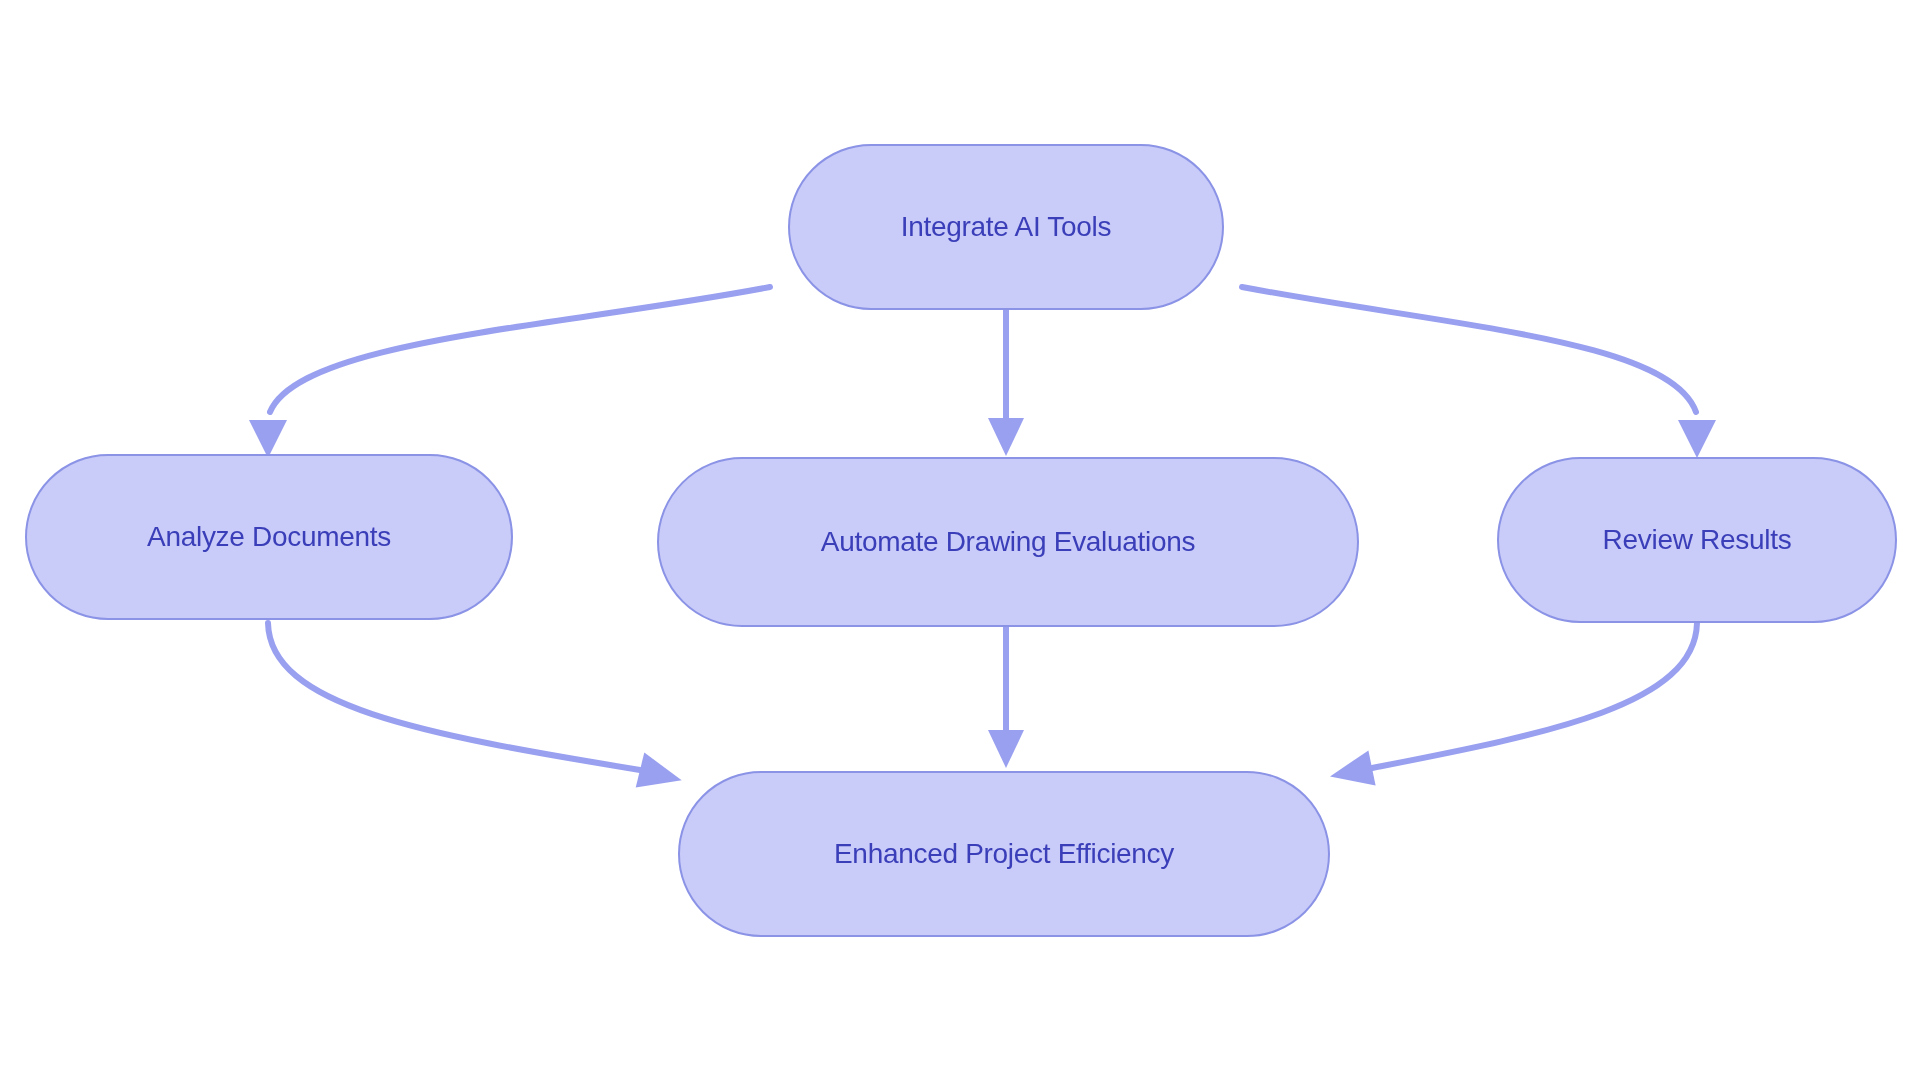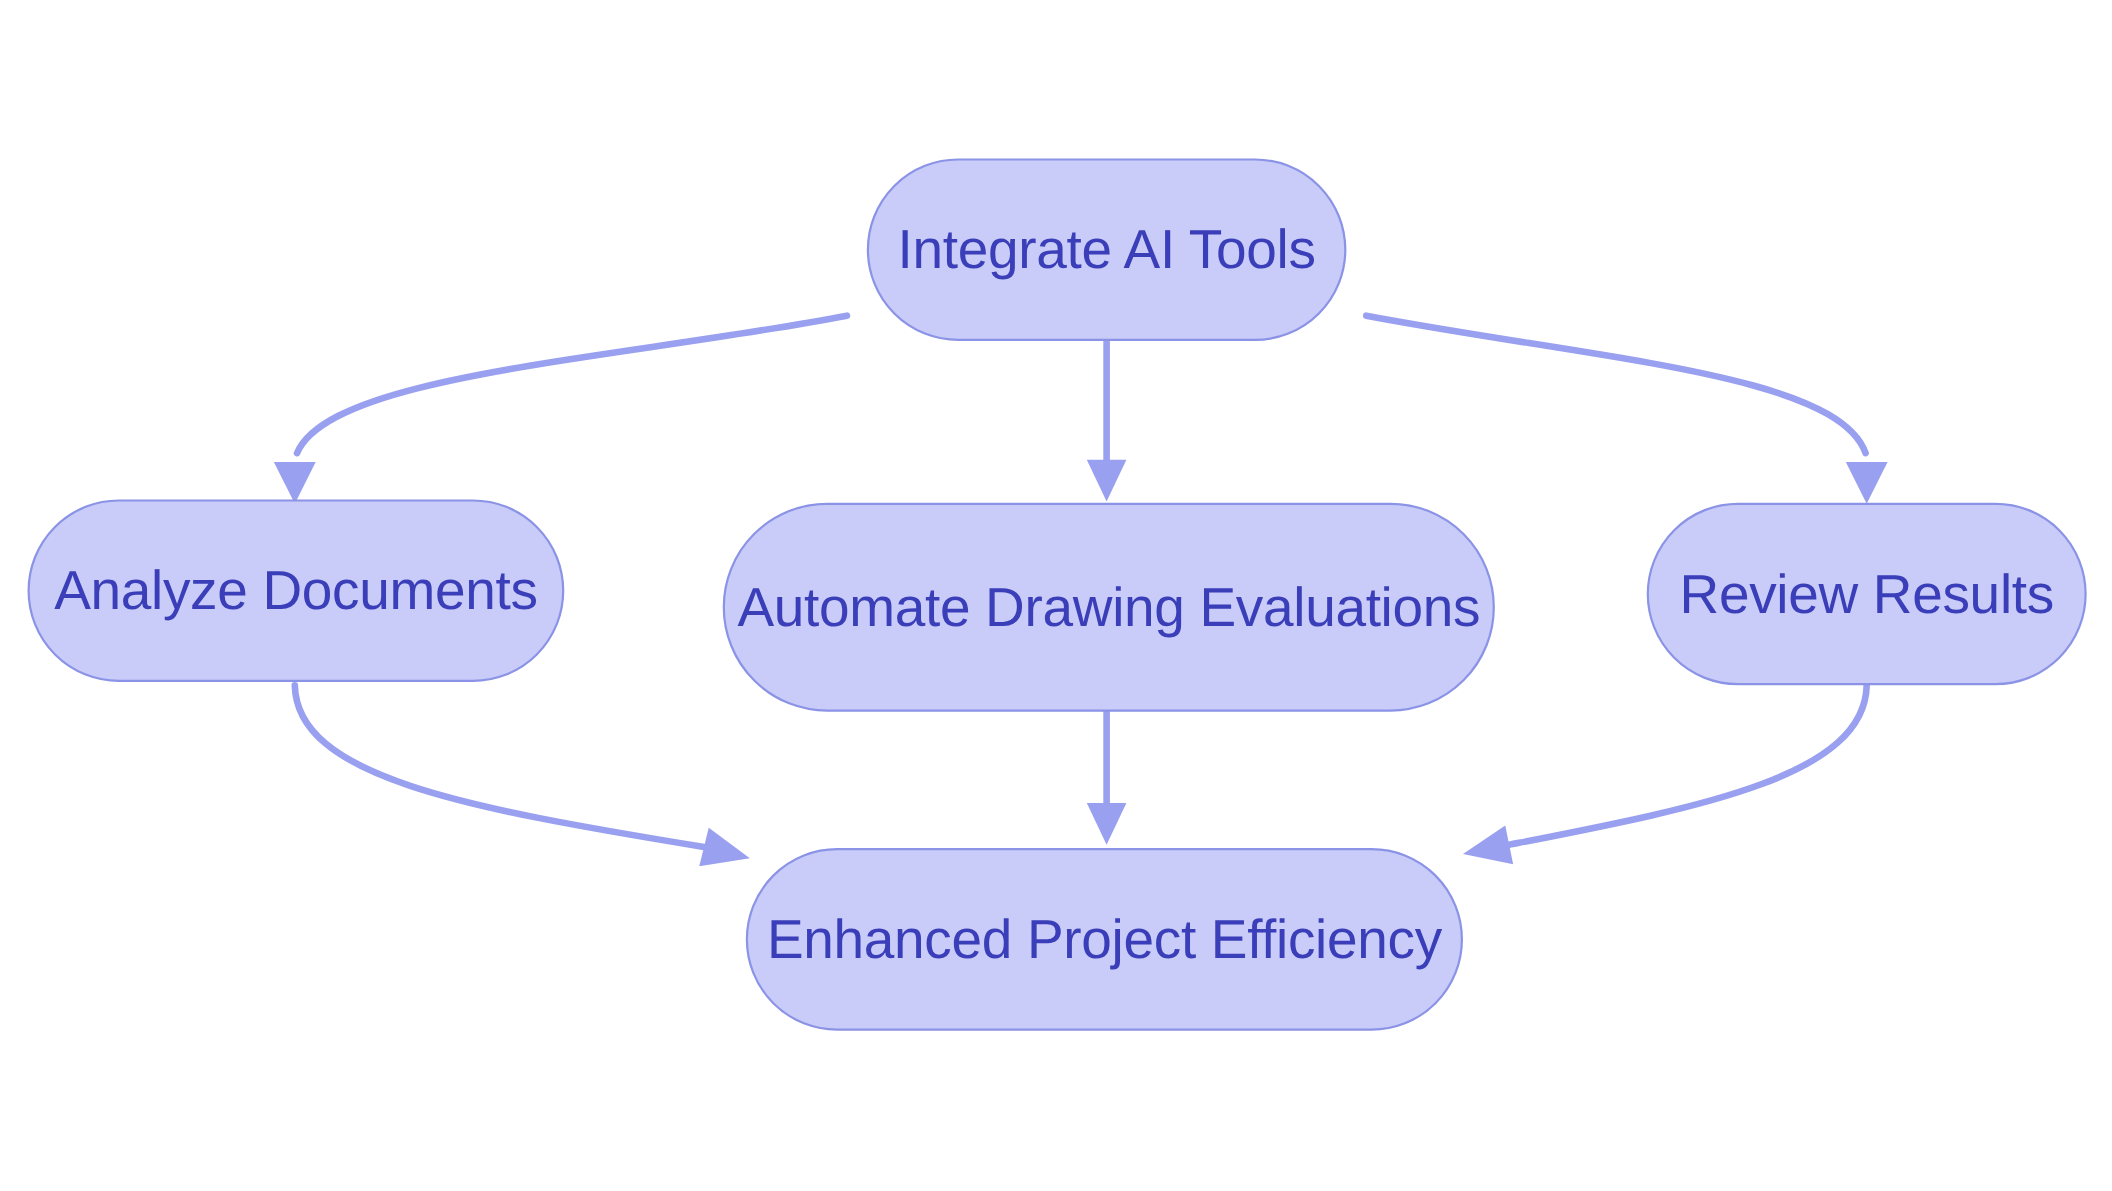--- a/index.html
+++ b/index.html
@@ -35,27 +35,27 @@
     position: absolute;
     box-sizing: border-box;
     background: var(--node-fill, #c9cbf8);
     border: 2.5px solid var(--node-border, #8b93e6);
     border-radius: 999px;
     display: flex;
     align-items: center;
     justify-content: center;
     text-align: center;
     color: var(--node-text, #3a3eb8);
-    font-size: 50px;
+    font-size: 28px;
     letter-spacing: -0.3px;
     white-space: nowrap;
   }
   .node-integrate { left: 788px; top: 144px;  width: 436px; height: 166px; }
   .node-analyze   { left: 25px;  top: 454px;  width: 488px; height: 166px; }
-  .node-automate  { left: 657px; top: 457px;  width: 702px; height: 190px; }
+  .node-automate  { left: 657px; top: 457px;  width: 702px; height: 170px; }
   .node-review    { left: 1497px;top: 457px;  width: 400px; height: 166px; }
   .node-enhanced  { left: 678px; top: 771px;  width: 652px; height: 166px; }
 </style>
 </head>
 <body>
 
 <div class="canvas">
 
   <svg class="edges-layer" viewBox="0 0 1920 1083" xmlns="http://www.w3.org/2000/svg">
 

